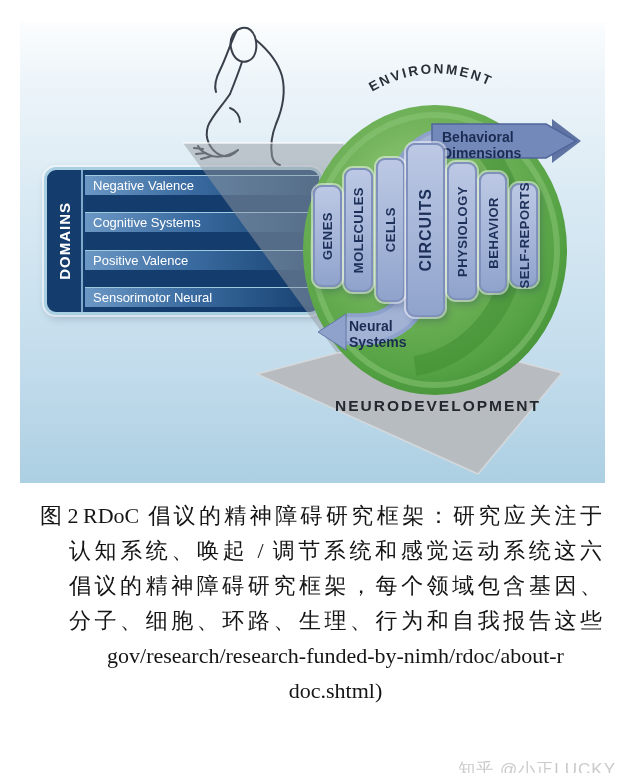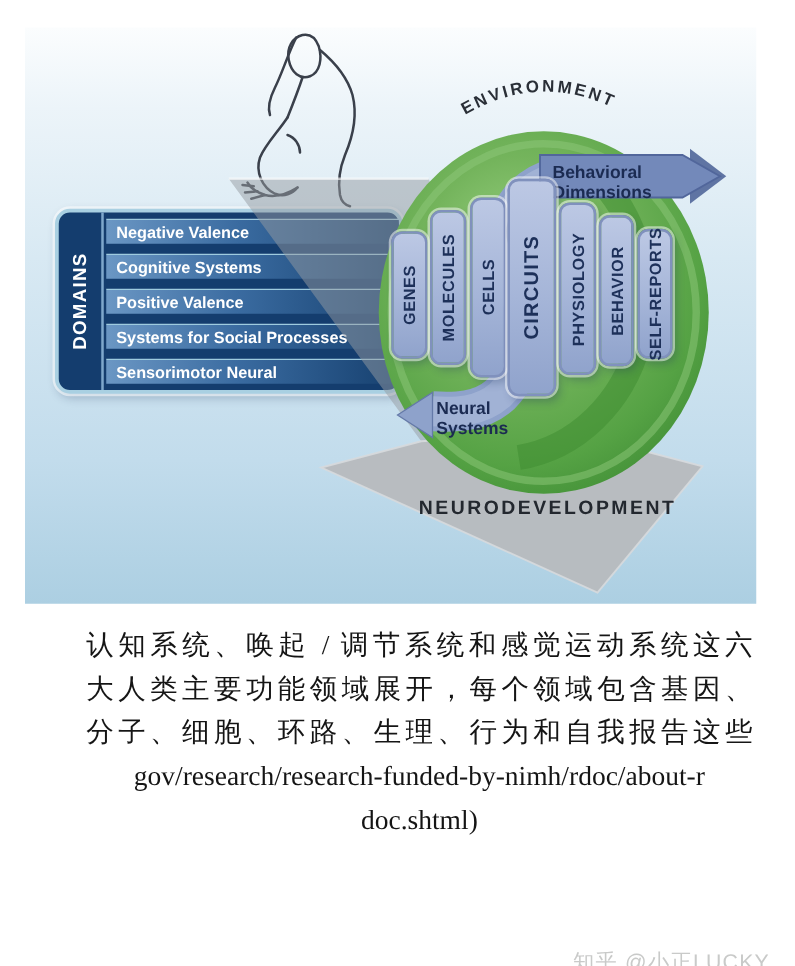--- a/index.html
+++ b/index.html
@@ -17,21 +17,21 @@
      z-index:1; box-sizing:border-box; display:flex;
      background:#143d6e; border:3px solid #a9d0e2; border-radius:12px;
      box-shadow:0 0 0 2px rgba(255,255,255,.55), 2px 3px 8px rgba(20,40,80,.25); }
   .domains-strip { width:34px; border-right:2px solid #7fa8cc; display:flex;
      align-items:center; justify-content:center; }
   .domains-title { color:#ffffff; font-weight:bold; font-size:15px; letter-spacing:1px;
      writing-mode:vertical-rl; transform:rotate(180deg); }
   .domain-rows { flex:1; padding:5px 0 5px 2px; display:flex; flex-direction:column;
      justify-content:space-between; }
   .domain-row { height:20px; line-height:19px; color:#ffffff; font-size:13px;
-     font-weight:bold; padding-left:8px; white-space:nowrap; box-sizing:border-box;
+     font-weight:normal; padding-left:8px; white-space:nowrap; box-sizing:border-box;
      border-top:1px solid #9ecbdf;
      background:linear-gradient(90deg,#6b97c4 0%, #3a6ba0 45%, #16406f 100%); }
 
   
   .unit-col { position:absolute; z-index:3; box-sizing:border-box; border-radius:9px;
      background:linear-gradient(180deg,#bcc8e4 0%, #a5b5d8 55%, #90a3cc 100%);
      border:2px solid #8091bd;
      box-shadow:0 0 0 2px rgba(255,255,255,.5), 3px 4px 7px rgba(30,50,90,.3);
      display:flex; align-items:center; justify-content:center; }
   .unit-col span { writing-mode:vertical-rl; transform:rotate(180deg); color:#1d3059;
@@ -59,21 +59,20 @@
   <div class="figure">
 
     <div class="domains-panel">
       <div class="domains-strip">
         <span class="domains-title">DOMAINS</span>
       </div>
       <div class="domain-rows">
         <div class="domain-row">Negative Valence</div>
         <div class="domain-row">Cognitive Systems</div>
         <div class="domain-row">Positive Valence</div>
-        <div class="domain-row">Systems for Social Processes</div>
         <div class="domain-row">Sensorimotor Neural</div>
       </div>
     </div>
 
     <svg class="fig-svg" width="585" height="461" viewBox="0 0 585 461">
       <defs>
         <radialGradient id="greenG" cx="42%" cy="36%" r="72%">
           <stop offset="0%" stop-color="#9cd384"></stop>
           <stop offset="40%" stop-color="#74b45c"></stop>
           <stop offset="78%" stop-color="#55a244"></stop>
@@ -136,22 +135,25 @@
       </div>
     <div class="unit-col" style="left:459px;top:150px;width:28px;height:121px;">
       <span>BEHAVIOR</span>
       </div>
     <div class="unit-col" style="left:490px;top:161px;width:28px;height:104px;">
       <span>SELF-REPORTS</span>
       </div>
   </div>
 
   <div class="caption">
+    <div>
+      <span class="cap-label">图 2</span><span class="cap-rest">RDoC 倡议的精神障碍研究框架：研究应关注于</span>
+    </div>
     <div class="cap-line">认知系统、唤起 / 调节系统和感觉运动系统这六</div>
-    <div class="cap-line">大人类主要功能领域展开，每个领域包含基因、</div>
+    <div class="cap-line">倡议的精神障碍研究框架，每个领域包含基因、</div>
     <div class="cap-line">分子、细胞、环路、生理、行为和自我报告这些</div>
     <div class="cap-line cap-plain">gov/research/research-funded-by-nimh/rdoc/about-r</div>
     <div class="cap-line cap-plain">doc.shtml)</div>
   </div>
 
   <div class="watermark">知乎 @小正LUCKY</div>
 
 </div>
 
 </body></html>

